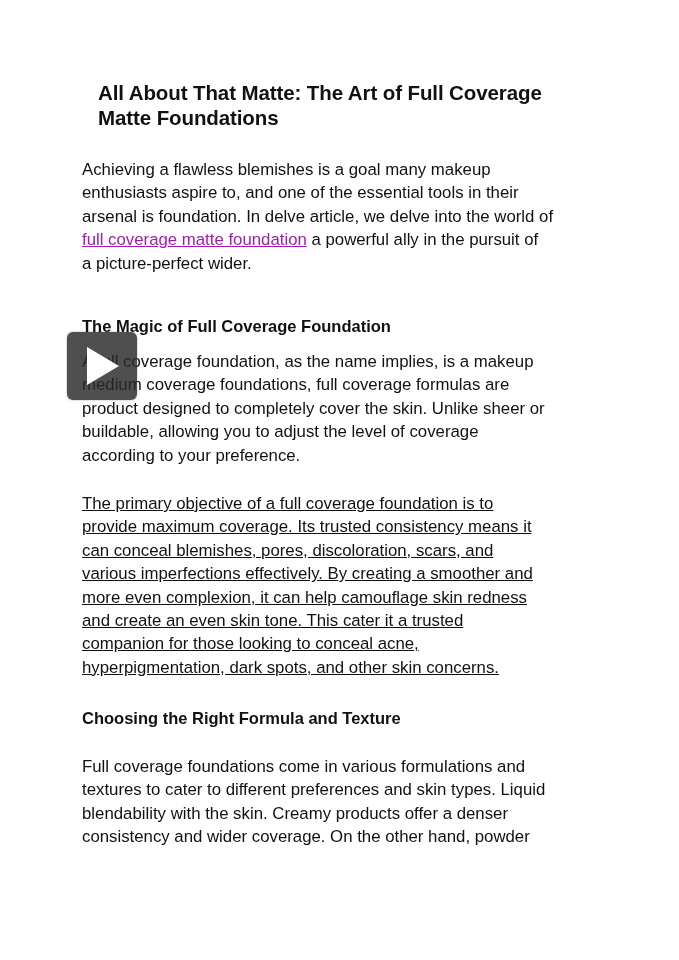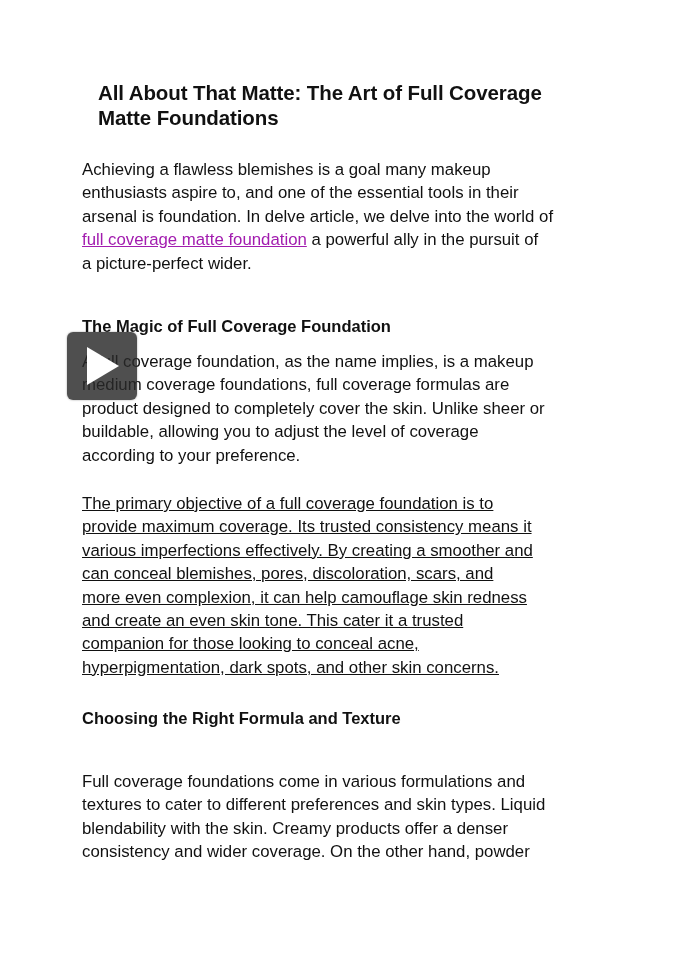--- a/index.html
+++ b/index.html
@@ -95,31 +95,31 @@
     <span class="line">A full coverage foundation, as the name implies, is a makeup</span>
     <span class="line">medium coverage foundations, full coverage formulas are</span>
     <span class="line">product designed to completely cover the skin. Unlike sheer or</span>
     <span class="line">buildable, allowing you to adjust the level of coverage</span>
     <span class="line">according to your preference.</span>
   </p>
 
   <p class="para" style="top:492px;text-decoration:underline;">
     <span class="line">The primary objective of a full coverage foundation is to</span>
     <span class="line">provide maximum  coverage. Its trusted consistency means it</span>
+    <span class="line">can conceal blemishes, pores, discoloration, scars, and</span>
     <span class="line">various imperfections effectively. By creating a smoother and</span>
-    <span class="line">can conceal blemishes, pores, discoloration, scars, and</span>
     <span class="line">more even complexion, it can help camouflage skin redness</span>
     <span class="line">and create an even skin tone. This cater it a trusted</span>
     <span class="line">companion for those looking to conceal acne,</span>
     <span class="line">hyperpigmentation, dark spots, and other skin concerns.</span>
   </p>
 
   <h2 class="h2" style="top:707px;">Choosing the Right Formula and Texture</h2>
 
-  <p class="para" style="top:755px;margin-top:15px;">
+  <p class="para" style="top:755px;">
     <span class="line">Full coverage foundations come in various formulations and</span>
     <span class="line">textures to cater to different preferences and skin types. Liquid</span>
     <span class="line">blendability with the skin. Creamy products offer a denser</span>
     <span class="line">consistency and wider coverage. On the other hand, powder</span>
   </p>
 </div>
 
 <div class="play-overlay">
   <svg width="36" height="42" viewBox="0 0 36 42">
     <polygon points="2,2 34,21 2,40" fill="#ffffff"></polygon>

